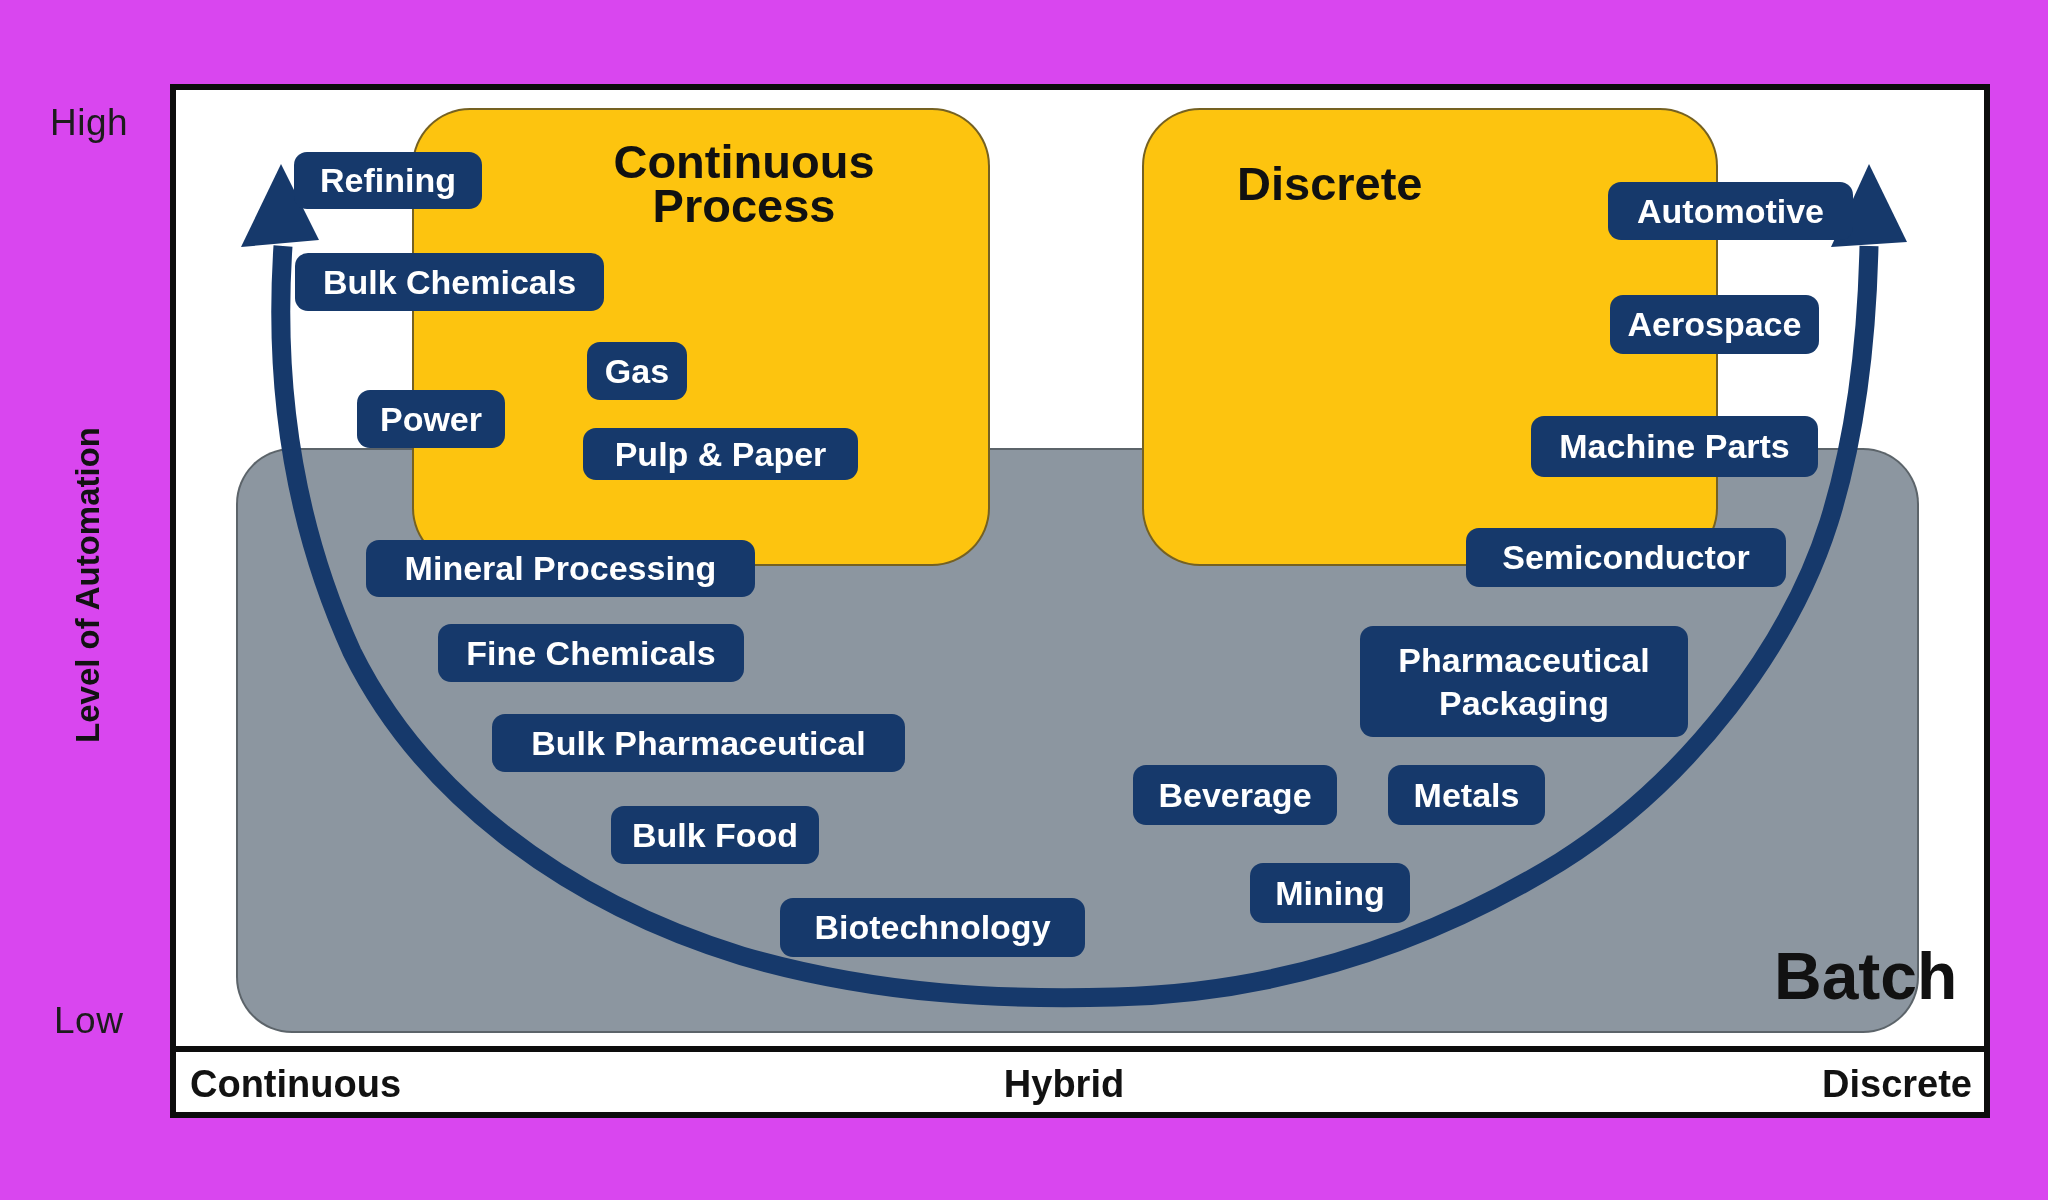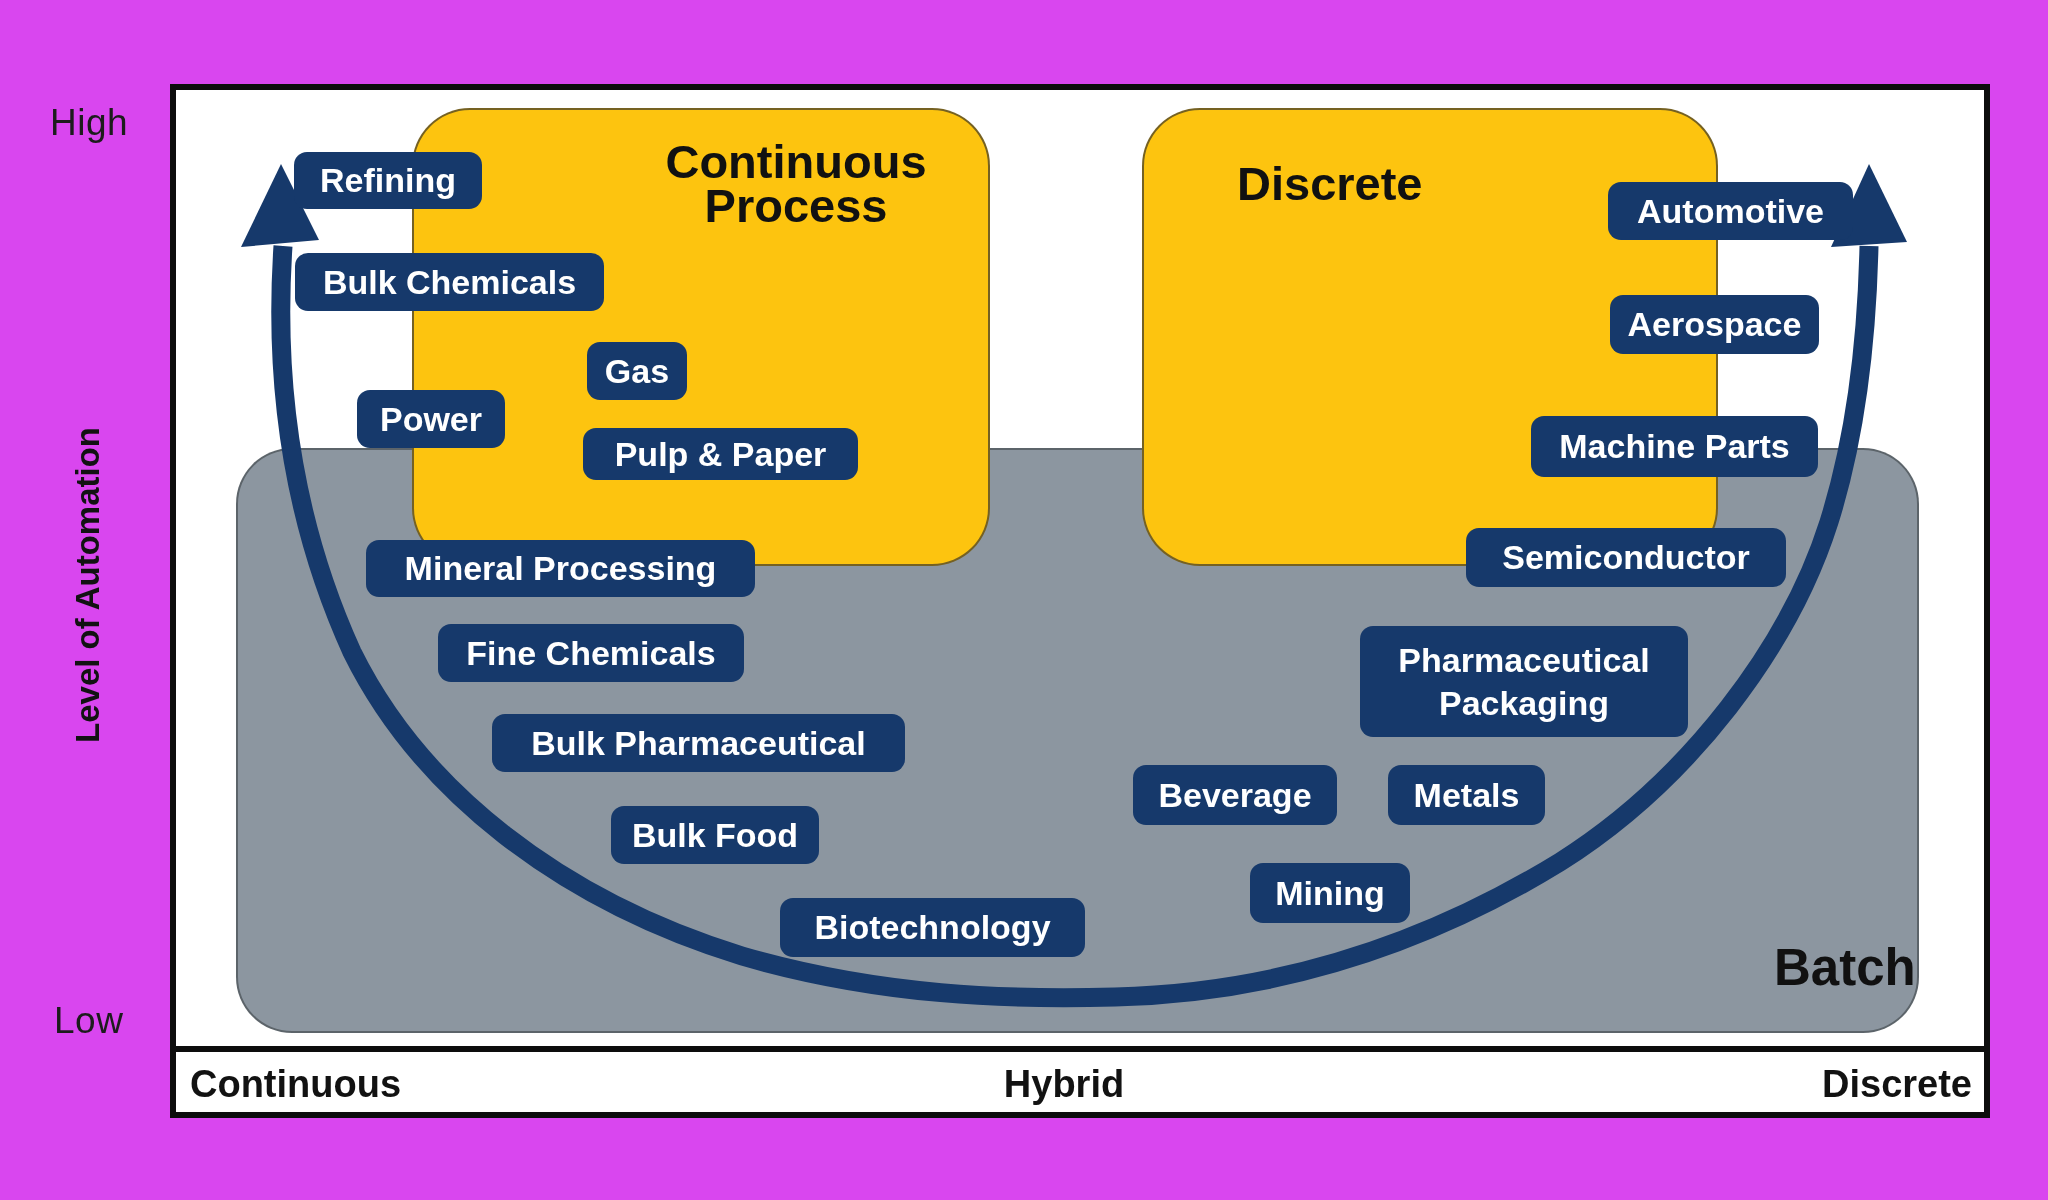--- a/index.html
+++ b/index.html
@@ -52,21 +52,21 @@
   }
   .region.yellow{background:var(--yellow);border-radius:58px;}
   .region.gray{background:var(--gray);border-radius:56px;border-color:rgba(60,66,70,.6);}
 
   .region-title{
     font-weight:700;color:#111111;
     font-size:47px;line-height:44px;
     text-align:center;white-space:nowrap;
   }
   .region-title.wrap{white-space:normal;width:420px;transform:translateX(-50%);}
-  .batch-title{font-size:51px;font-weight:700;color:#111111;white-space:nowrap;}
+  .batch-title{font-size:66px;font-weight:700;color:#111111;white-space:nowrap;}
 
   
   svg.curve-layer{left:0;top:0;width:2048px;height:1200px;pointer-events:none;}
   .curve-stroke{fill:none;stroke:var(--navy);stroke-width:19px;}
   .arrowhead{fill:var(--navy);}
 
   
   .badge{
     position:absolute;
     display:flex;align-items:center;justify-content:center;
@@ -87,21 +87,21 @@
   <div class="abs y-extreme" style="left:50px;top:102px;">High</div>
   <div class="abs y-extreme" style="left:54px;top:1000px;">Low</div>
   <div class="abs y-title">Level of Automation</div>
 
   <div class="abs plot-frame"></div>
 
   <div class="abs region gray" style="left:236px;top:448px;width:1683px;height:585px;"></div>
   <div class="abs region yellow" style="left:412px;top:108px;width:578px;height:458px;"></div>
   <div class="abs region yellow" style="left:1142px;top:108px;width:576px;height:458px;"></div>
 
-  <div class="abs region-title wrap" style="left:796px;top:140px;">Continuous Process</div>
+  <div class="abs region-title wrap" style="left:744px;top:140px;">Continuous Process</div>
   <div class="abs region-title" style="left:1237px;top:162px;">Discrete</div>
   <div class="abs batch-title" style="left:1774px;top:938px;">Batch</div>
 
   <svg class="abs curve-layer" viewBox="0 0 2048 1200">
     <path class="curve-stroke" d="M 283 246
              C 274 380, 292 520, 352 652
              C 420 790, 560 900, 742 956
              C 880 996, 1010 1000, 1115 997
              C 1270 993, 1420 948, 1560 862
              C 1690 780, 1790 645, 1829 522

